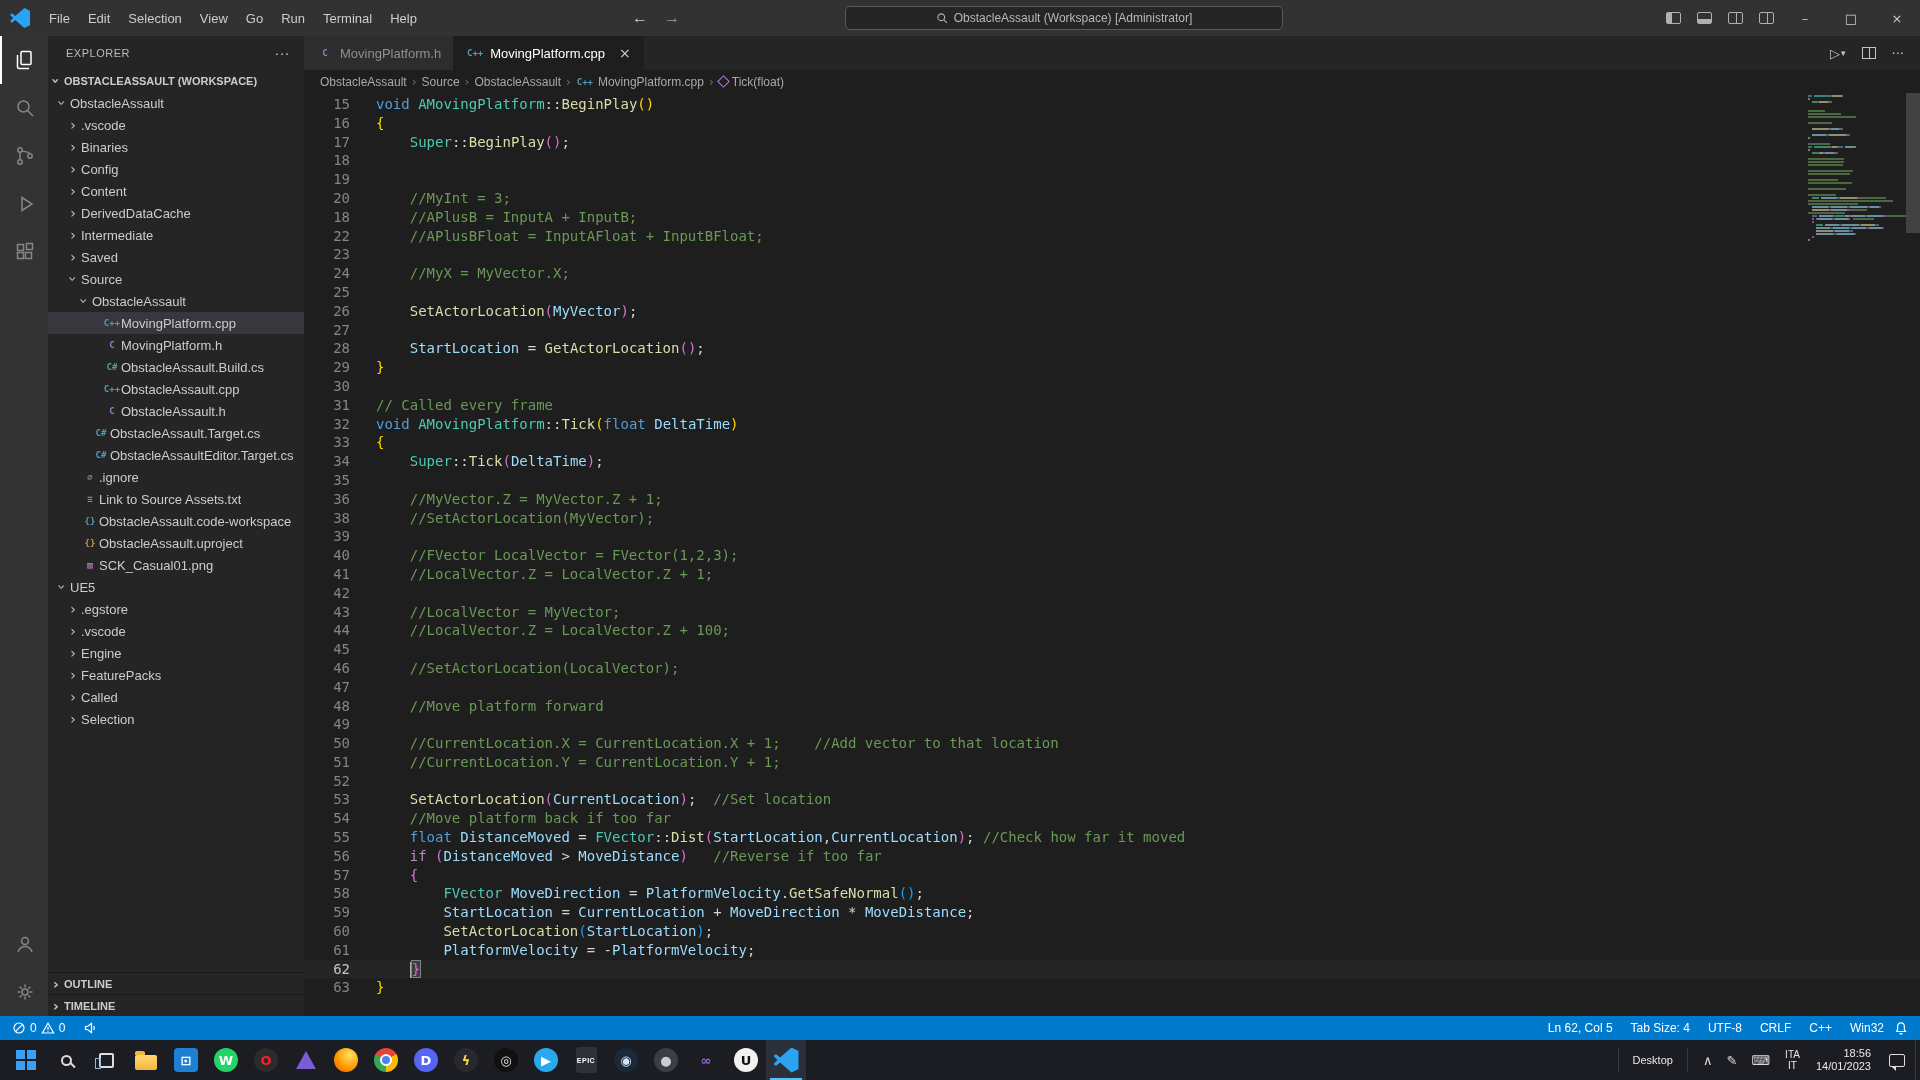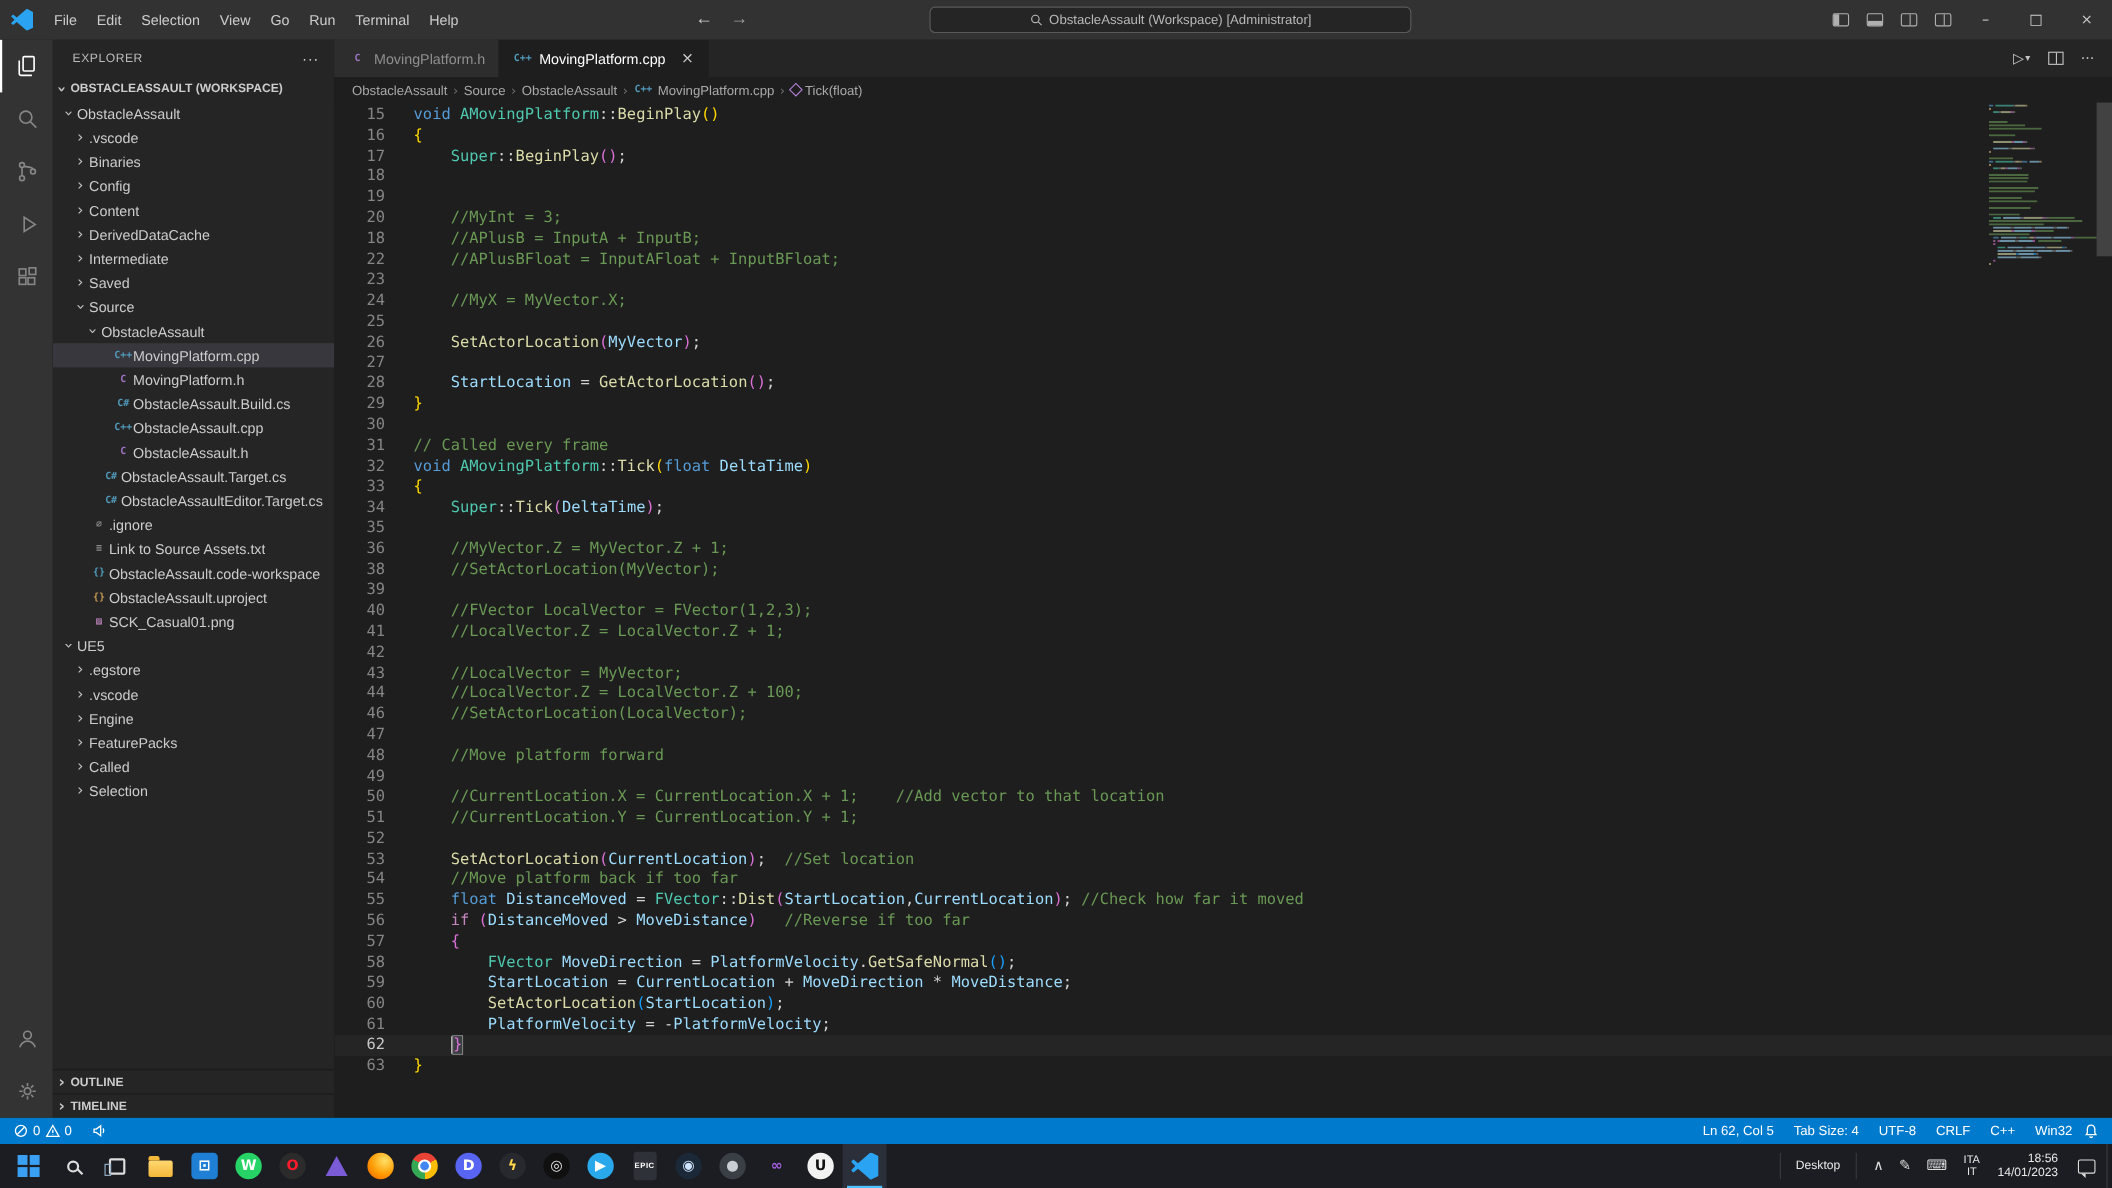--- a/index.html
+++ b/index.html
@@ -451,20 +451,21 @@
           <div class="cl"><span class="ln">34</span><span class="ct"><span class="p">    </span><span class="t">Super</span><span class="p">::</span><span class="f">Tick</span><span class="b2">(</span><span class="v">DeltaTime</span><span class="b2">)</span><span class="p">;</span></span></div>
           <div class="cl"><span class="ln">35</span><span class="ct"></span></div>
           <div class="cl"><span class="ln">36</span><span class="ct"><span class="cm">    //MyVector.Z = MyVector.Z + 1;</span></span></div>
           <div class="cl"><span class="ln">38</span><span class="ct"><span class="cm">    //SetActorLocation(MyVector);</span></span></div>
           <div class="cl"><span class="ln">39</span><span class="ct"></span></div>
           <div class="cl"><span class="ln">40</span><span class="ct"><span class="cm">    //FVector LocalVector = FVector(1,2,3);</span></span></div>
           <div class="cl"><span class="ln">41</span><span class="ct"><span class="cm">    //LocalVector.Z = LocalVector.Z + 1;</span></span></div>
           <div class="cl"><span class="ln">42</span><span class="ct"></span></div>
           <div class="cl"><span class="ln">43</span><span class="ct"><span class="cm">    //LocalVector = MyVector;</span></span></div>
           <div class="cl"><span class="ln">44</span><span class="ct"><span class="cm">    //LocalVector.Z = LocalVector.Z + 100;</span></span></div>
+          <div class="cl"><span class="ln">45</span><span class="ct"></span></div>
           <div class="cl"><span class="ln">46</span><span class="ct"><span class="cm">    //SetActorLocation(LocalVector);</span></span></div>
           <div class="cl"><span class="ln">47</span><span class="ct"></span></div>
           <div class="cl"><span class="ln">48</span><span class="ct"><span class="cm">    //Move platform forward</span></span></div>
           <div class="cl"><span class="ln">49</span></div>
           <div class="cl"><span class="ln">50</span><span class="ct"><span class="cm">    //CurrentLocation.X = CurrentLocation.X + 1;    //Add vector to that location</span></span></div>
           <div class="cl"><span class="ln">51</span><span class="ct"><span class="cm">    //CurrentLocation.Y = CurrentLocation.Y + 1;</span></span></div>
           <div class="cl"><span class="ln">52</span></div>
           <div class="cl"><span class="ln">53</span><span class="ct"><span class="p">    </span><span class="f">SetActorLocation</span><span class="b2">(</span><span class="v">CurrentLocation</span><span class="b2">)</span><span class="p">;  </span><span class="cm">//Set location</span></span></div>
           <div class="cl"><span class="ln">54</span><span class="ct"><span class="cm">    //Move platform back if too far</span></span></div>
           <div class="cl"><span class="ln">55</span><span class="ct"><span class="p">    </span><span class="k">float</span><span class="p"> </span><span class="v">DistanceMoved</span><span class="p"> = </span><span class="t">FVector</span><span class="p">::</span><span class="f">Dist</span><span class="b2">(</span><span class="v">StartLocation</span><span class="p">,</span><span class="v">CurrentLocation</span><span class="b2">)</span><span class="p">; </span><span class="cm">//Check how far it moved</span></span></div>

